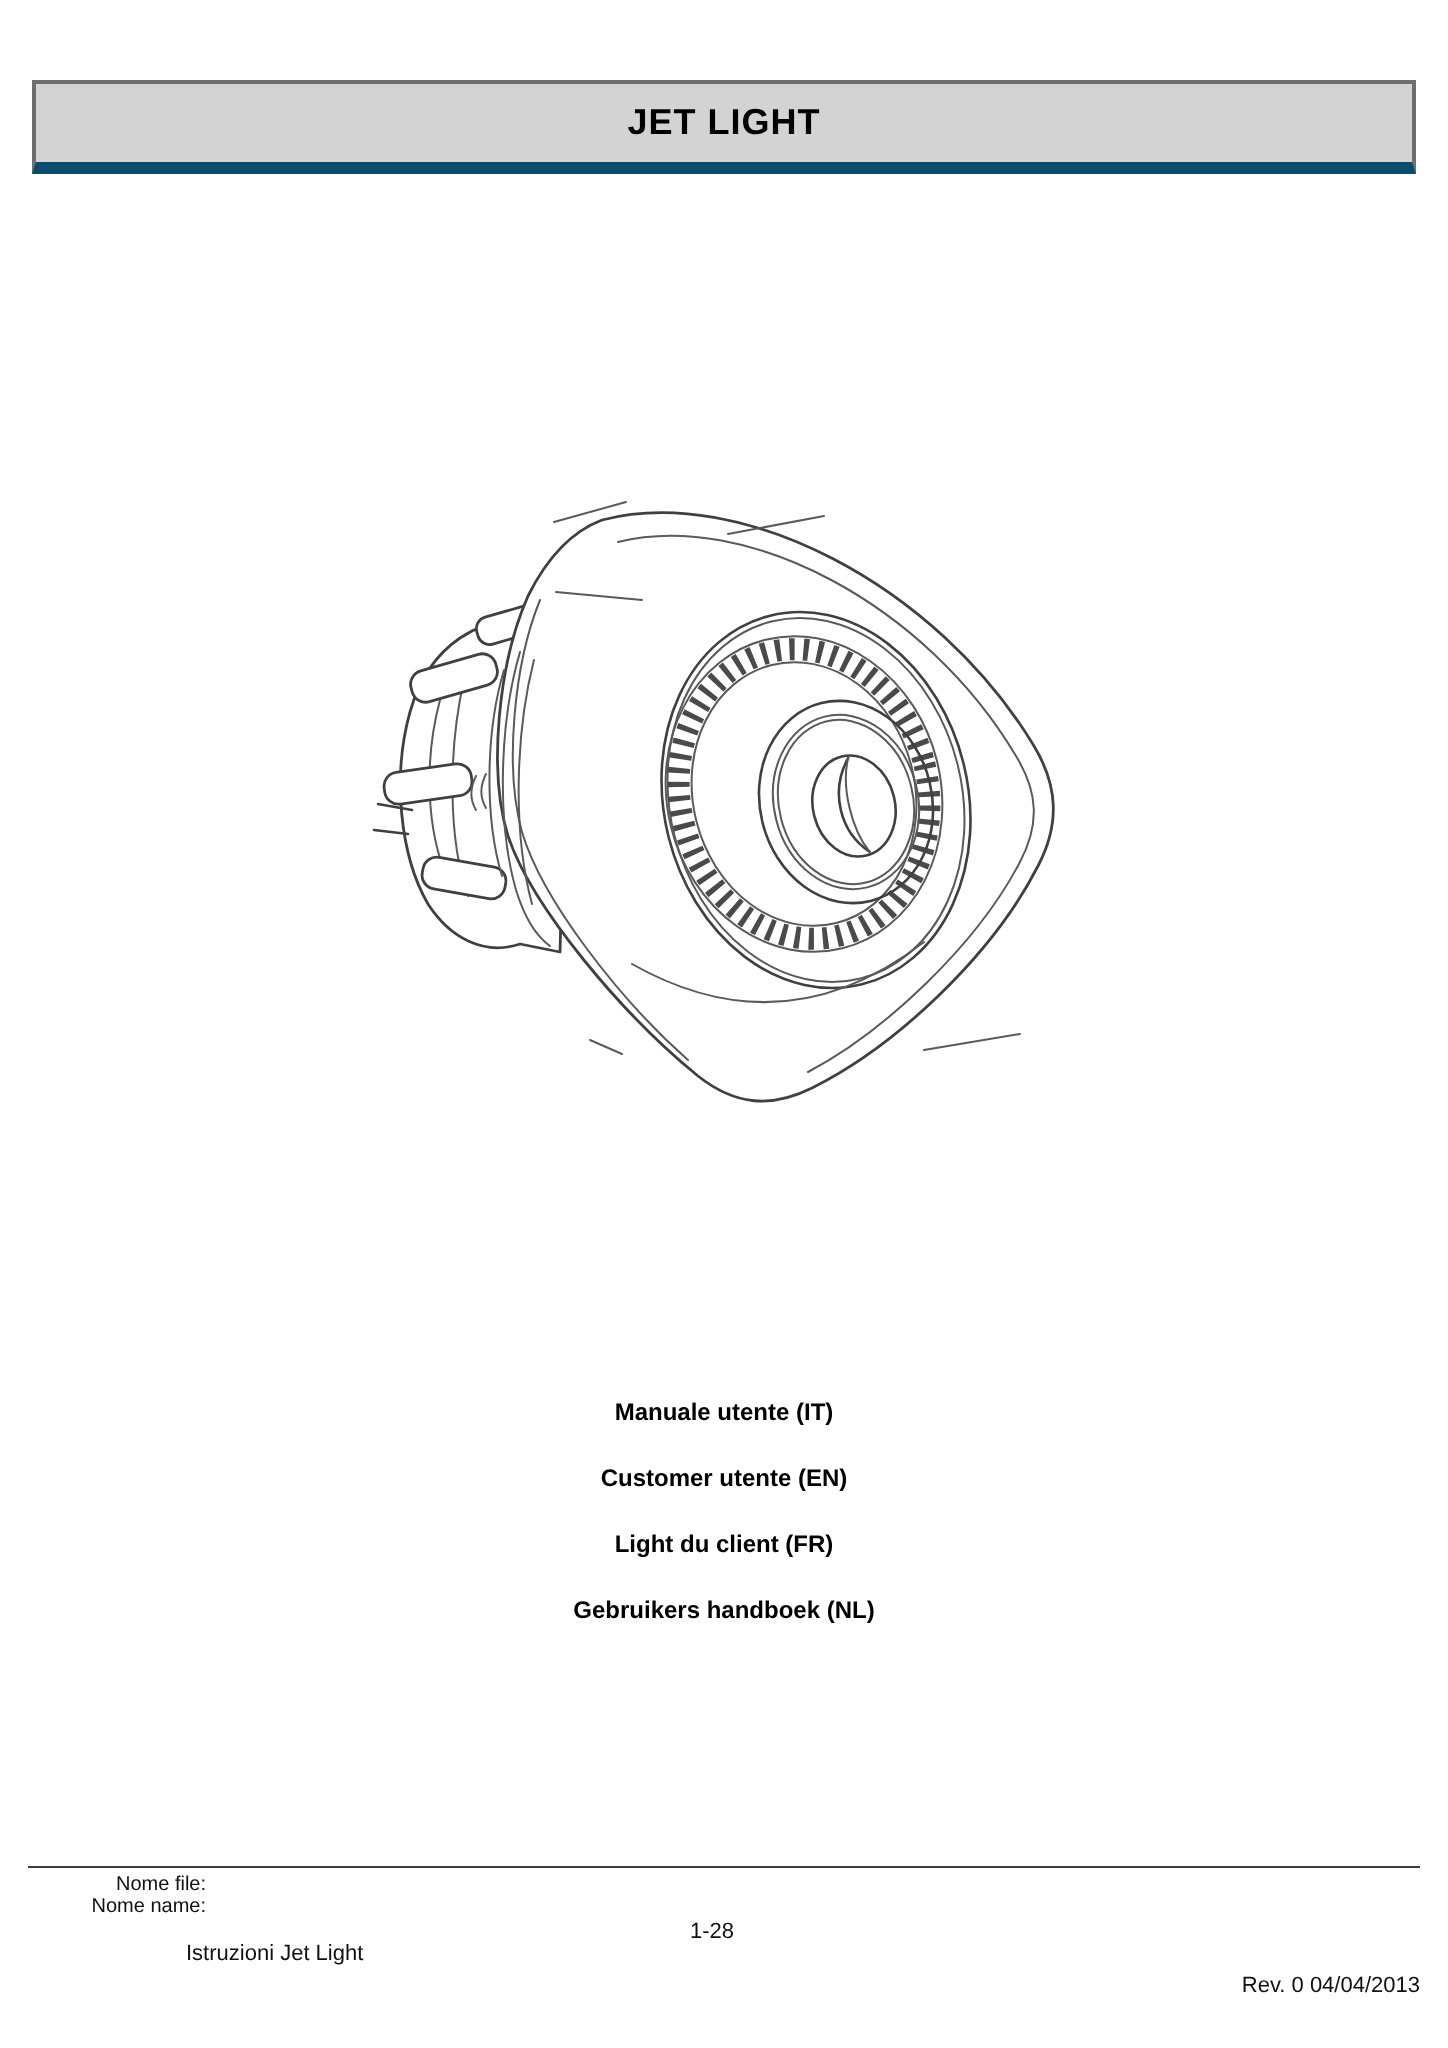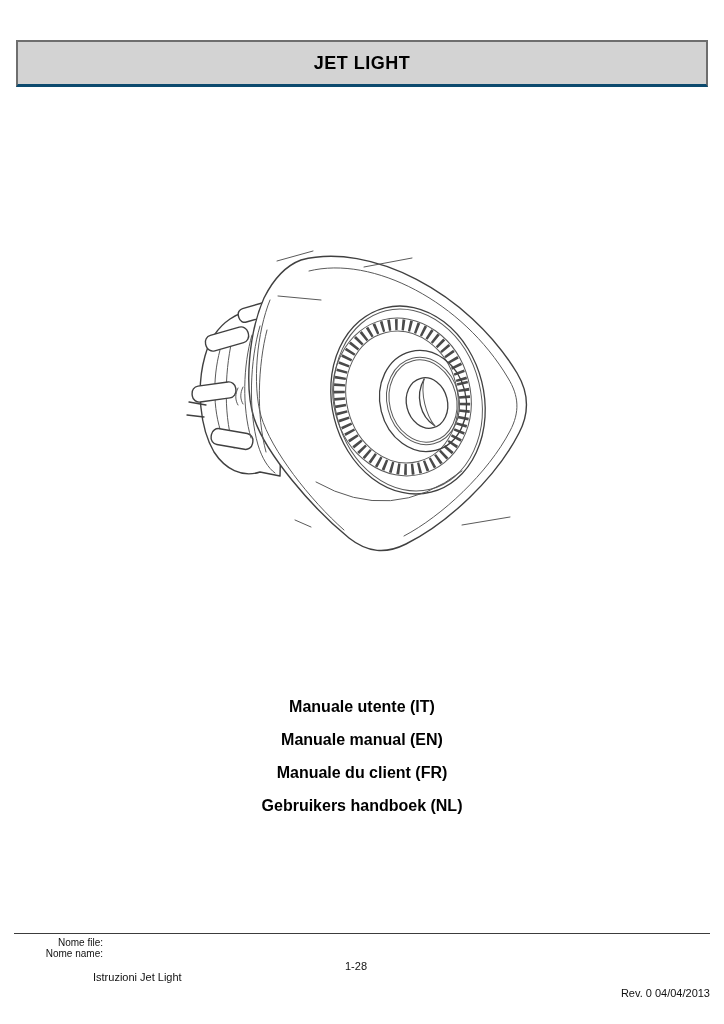--- a/index.html
+++ b/index.html
@@ -16,38 +16,38 @@
     color: #111;
     overflow: hidden;
   }
   .page { position: relative; width: 724px; height: 1024px; background: var(--page-background); }
 
   
   .header-box {
     position: absolute; left: 16px; top: 40px; width: 692px; height: 47px;
     background: var(--header-fill);
     border: 2px solid var(--header-border);
-    border-bottom: 3px solid #0c4a6e;
+    border-bottom: 6px solid #0c4a6e;
     display: flex; align-items: center; justify-content: center;
   }
   .header-title {
     font-size: 18px; font-weight: bold; color: #000; letter-spacing: 0.5px;
   }
 
   
   .drawing-wrap { position: absolute; left: 180px; top: 240px; width: 360px; height: 330px; }
   .drawing-wrap svg { display: block; width: 100%; height: 100%; }
   .ln { fill: none; stroke: var(--line-art); stroke-width: 1.3; stroke-linecap: round; stroke-linejoin: round; }
   .ln-thin { fill: none; stroke: #5a5a5a; stroke-width: 1; stroke-linecap: round; }
   .solid-white { fill: #ffffff; stroke: var(--line-art); stroke-width: 1.4; stroke-linejoin: round; }
 
   
   .languages {
     position: absolute; left: 0; top: 690px; width: 724px;
-    text-align: center; font-weight: bold; font-size: 16px; color: #000;
+    text-align: center; font-weight: bold; font-size: 12px; color: #000;
   }
   .lang-line { height: 33px; line-height: 33px; }
 
   
   .footer-rule { position: absolute; left: 14px; top: 933px; width: 696px; border-top: 1px solid #3c3c3c; }
   .file-labels {
     position: absolute; left: 30px; top: 937px; width: 73px;
     text-align: right; font-size: 10px; line-height: 11px; color: #111;
   }
   .file-value { position: absolute; left: 93px; top: 971px; font-size: 11px; color: #111; }
@@ -130,22 +130,22 @@
       <g transform="translate(247,163) rotate(-14)">
         <ellipse class="ln" rx="20.5" ry="25.5"></ellipse>
         <path class="ln" d="M 3,-24 C -10,-10 -10,11 2,24"></path>
         <path class="ln-thin" d="M 3,-24 C -4,-11 -4,11 2,24"></path>
       </g>
     </svg>
   </div>
 
   <div class="languages">
     <div class="lang-line">Manuale utente (IT)</div>
-    <div class="lang-line">Manuale manual (EN)</div>
-    <div class="lang-line">Manuale du client (FR)</div>
+    <div class="lang-line">Customer utente (EN)</div>
+    <div class="lang-line">Light du client (FR)</div>
     <div class="lang-line">Gebruikers handboek (NL)</div>
   </div>
 
   <div class="footer-rule"></div>
   <div class="file-labels">
     <div>Nome file:</div>
     <div>Nome name:</div>
   </div>
   <div class="file-value">Istruzioni Jet Light</div>
   <div class="revision">Rev. 0 04/04/2013</div>

